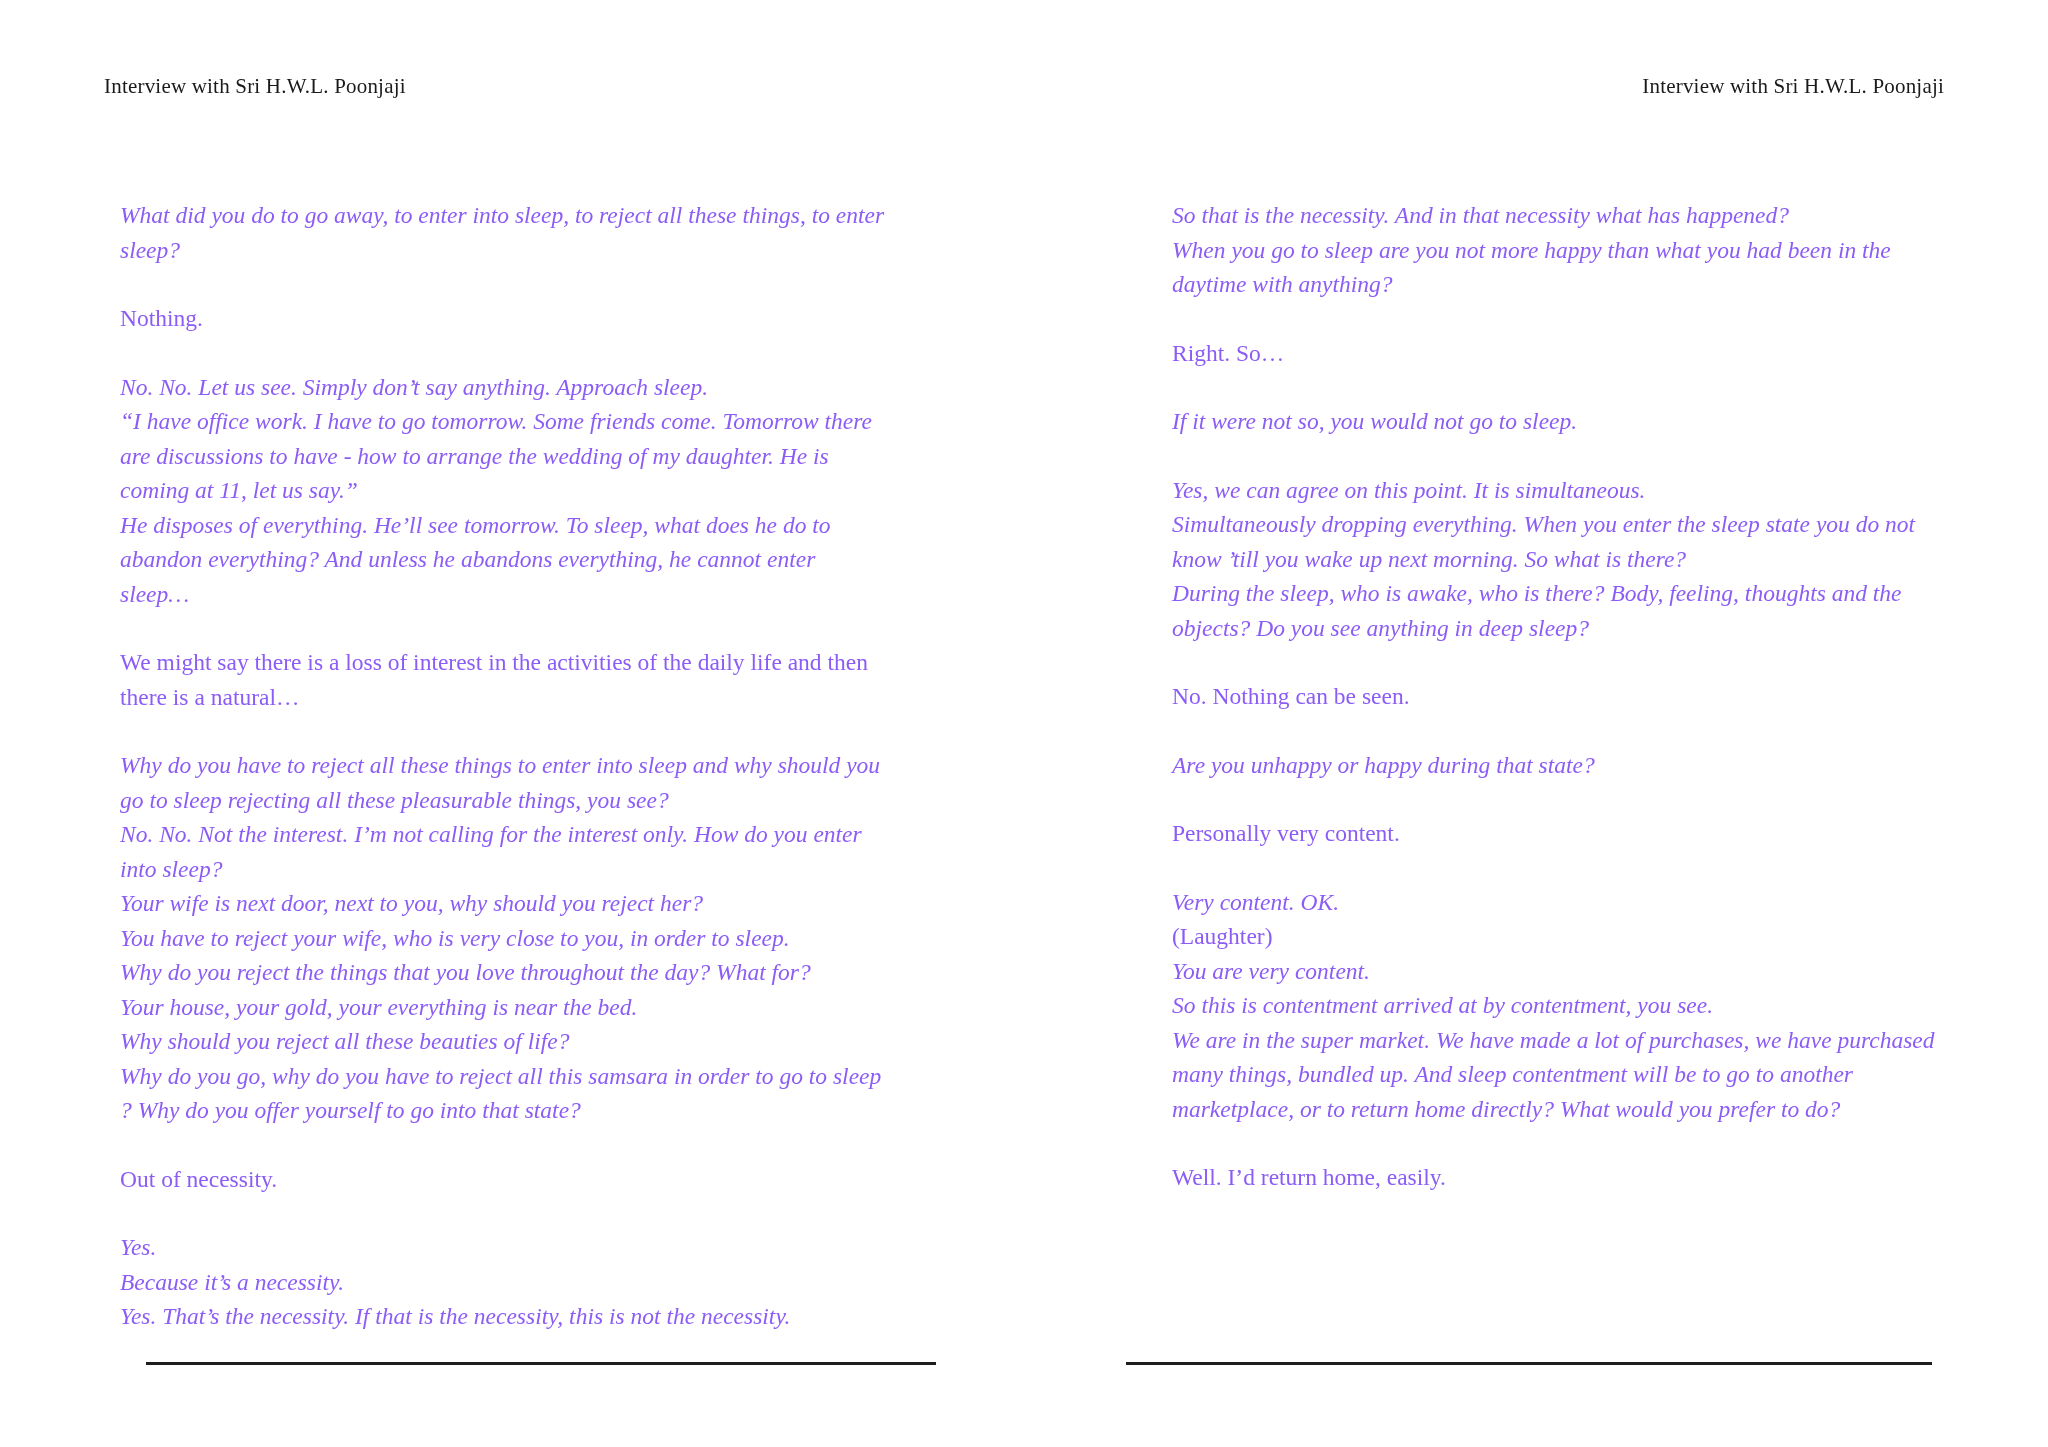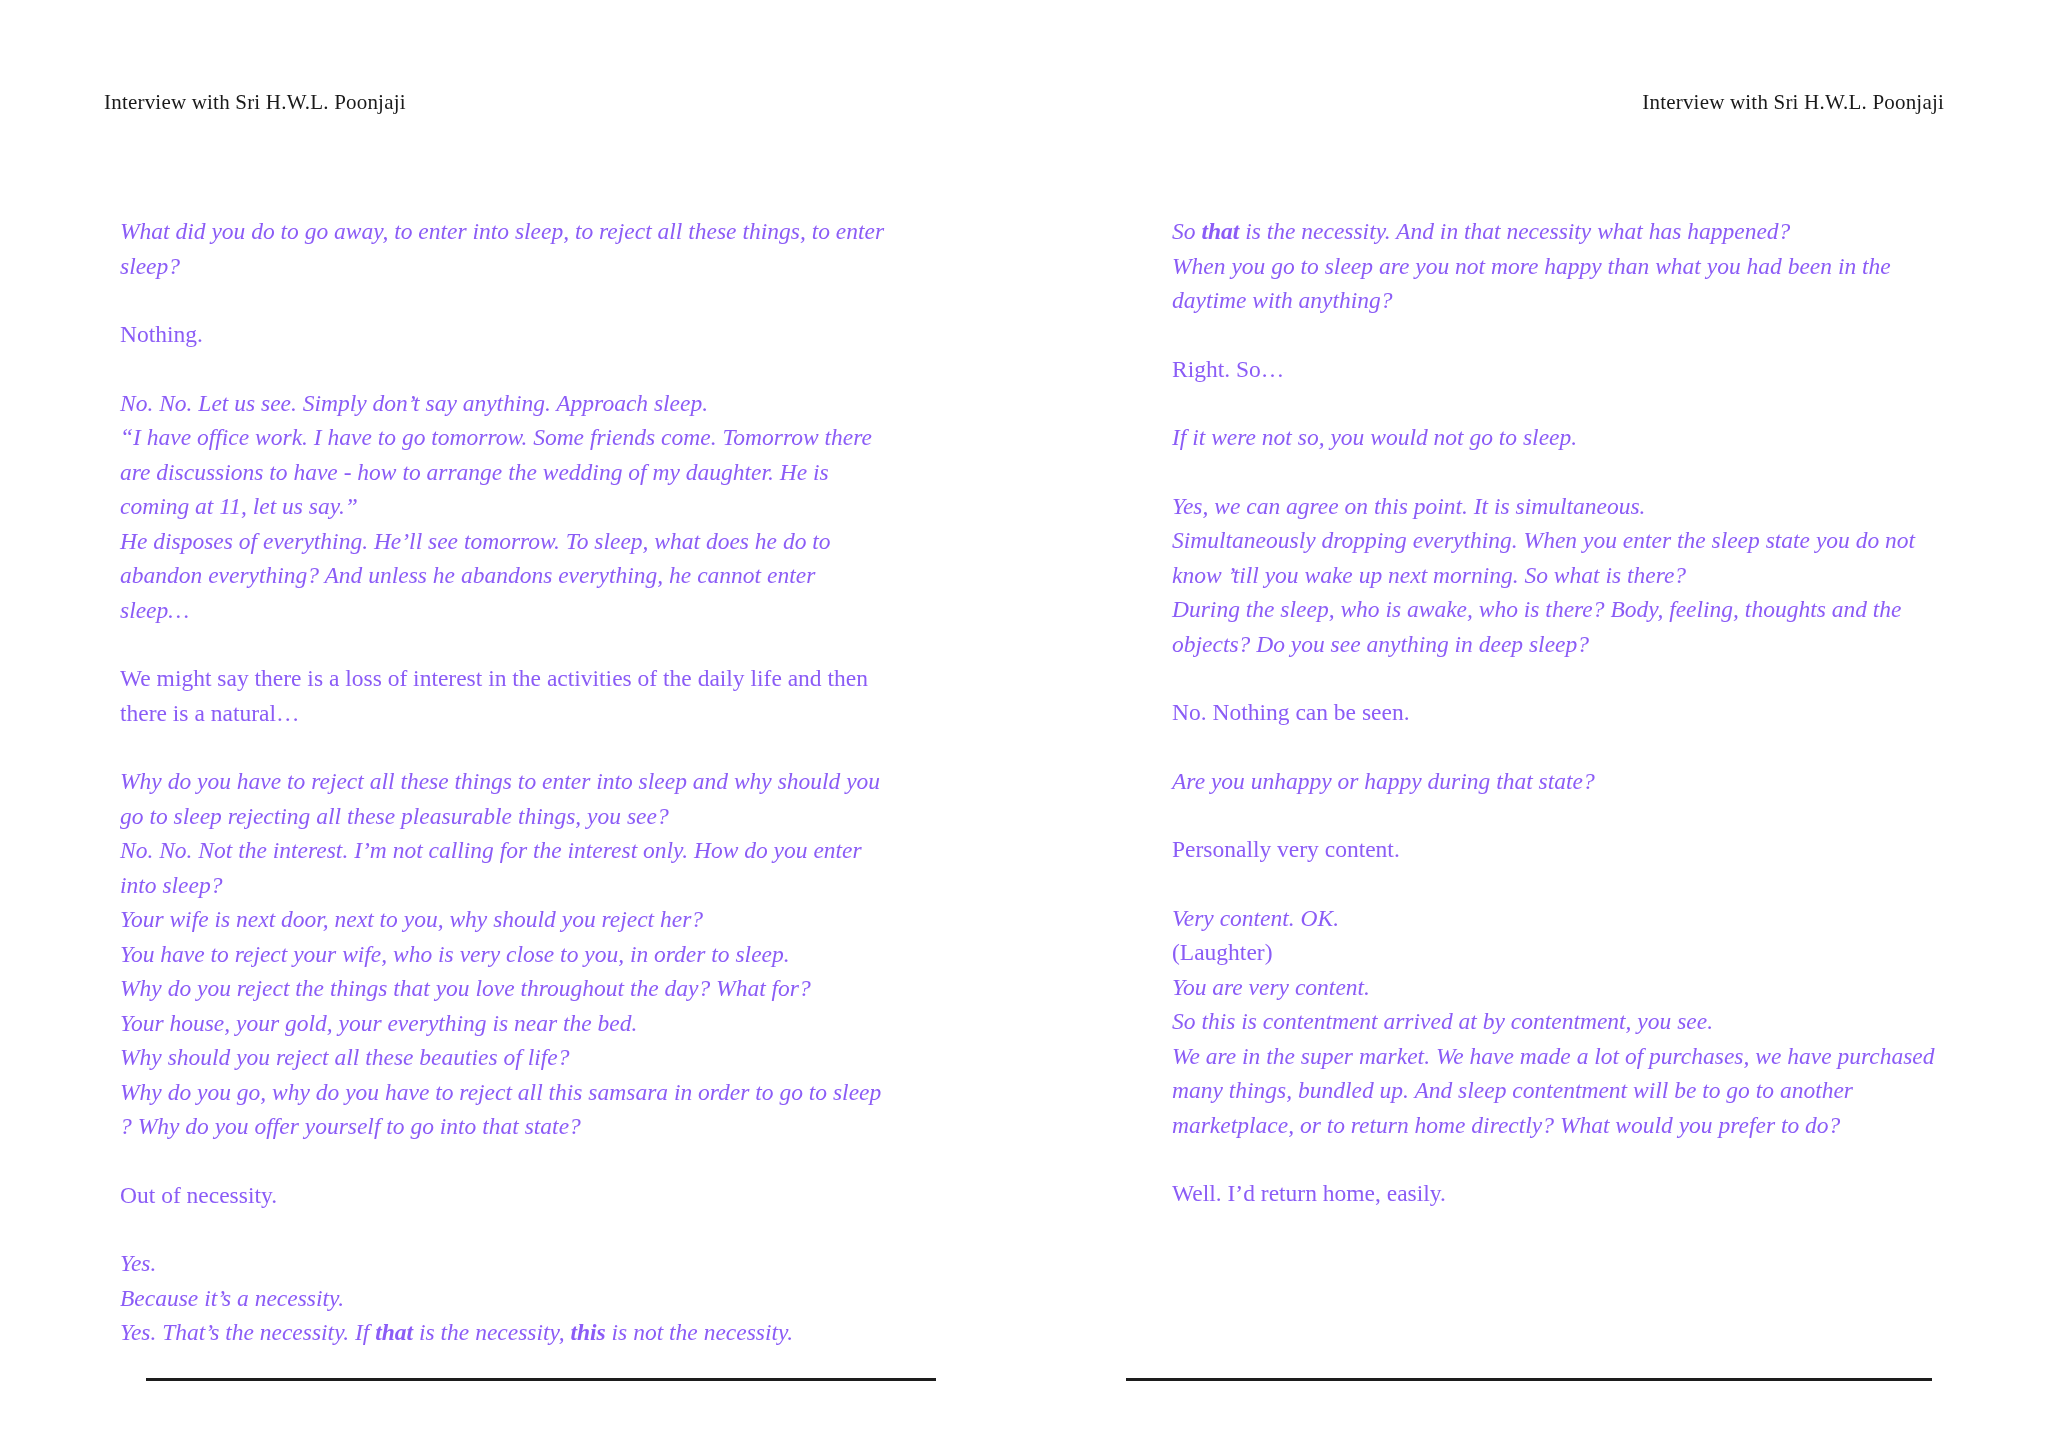--- a/index.html
+++ b/index.html
@@ -20,21 +20,21 @@
     position: relative;
     width: 2048px;
     height: 1447px;
     background: #ffffff;
     box-sizing: border-box;
   }
 
   
   .page {
     position: absolute;
-    top: 16px;
+    top: 0;
     height: 1126px;
     box-sizing: border-box;
   }
   .page-left  { left: 0px;    width: 1024px; }
   .page-right { left: 1024px; width: 1024px; }
 
   
   .running-head {
     position: absolute;
     top: 72px;
@@ -70,21 +70,21 @@
     font-style: normal;
     margin-top: 12px;
   }
   .a {           
     font-style: italic;
   }
   .line { display: block; }
   .line.roman { font-style: normal; }
 
   b, .em-strong {
-    font-weight: bold;
+    font-weight: normal;
   }
 
   
   .foot-rule {
     position: absolute;
     height: 3px;
     background: #1d1d1d;
     border: 0;
     margin: 0;
   }

